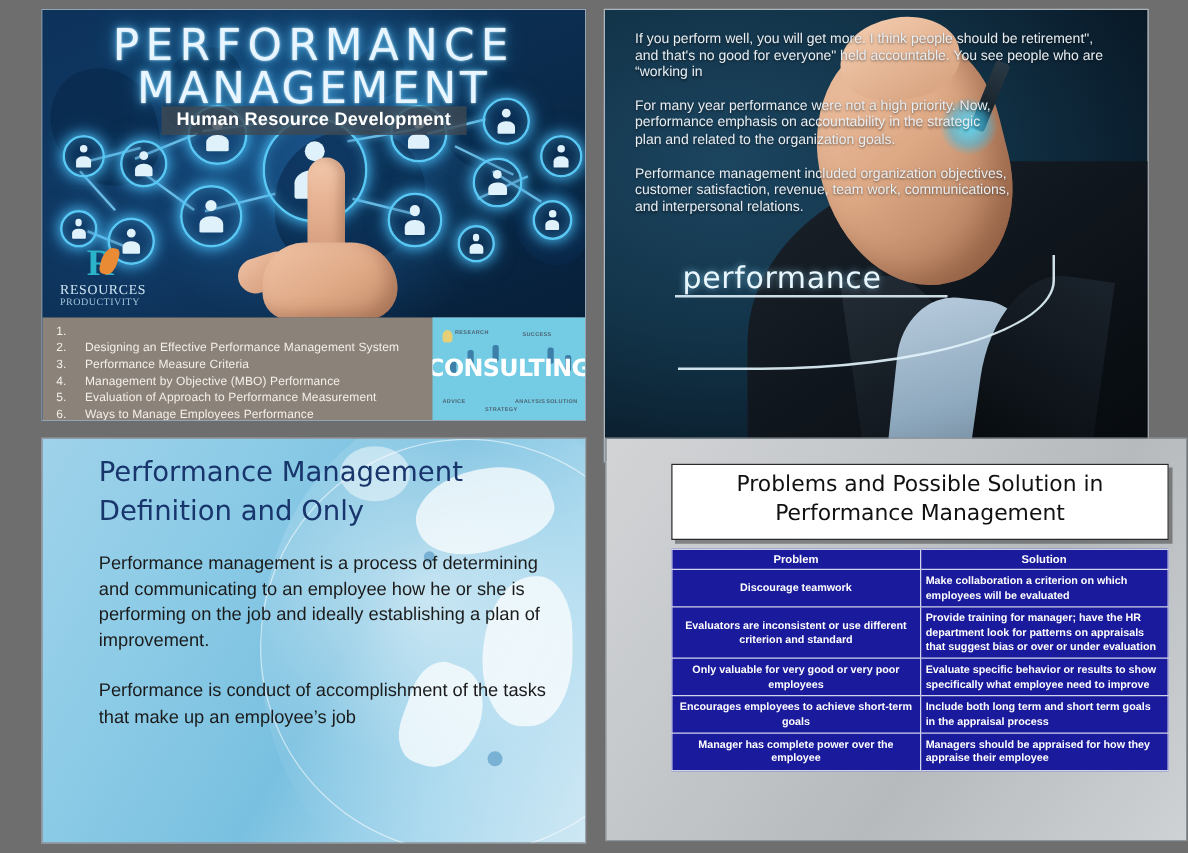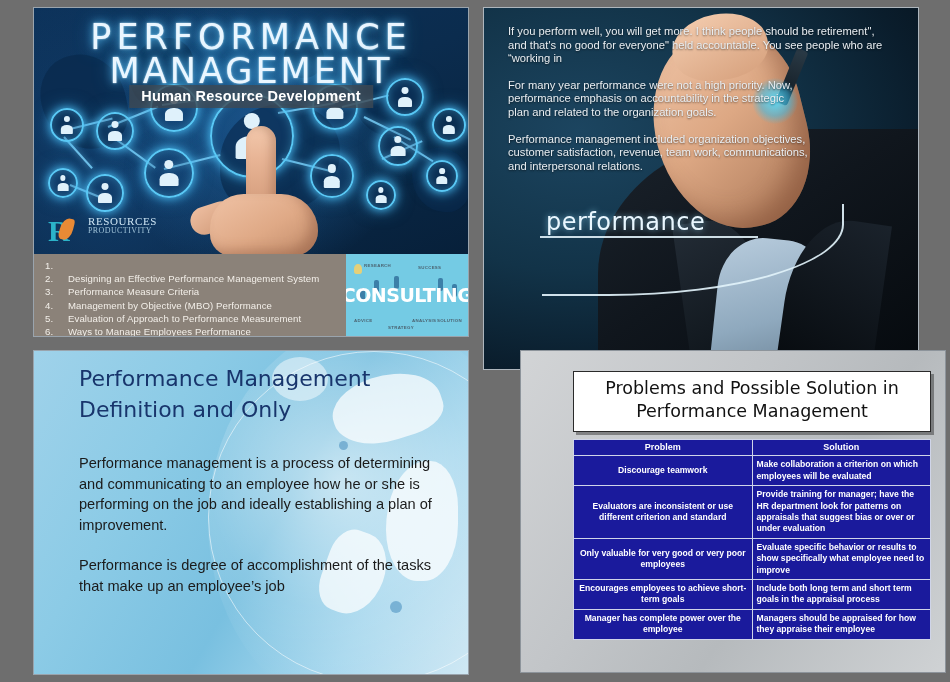--- a/index.html
+++ b/index.html
@@ -79,21 +79,21 @@
     box-shadow:inset -5px 0 8px rgba(130,80,55,.35);}
   .palm{position:absolute;left:176px;top:186px;width:108px;height:62px;
     border-radius:40px 44px 30px 26px;
     background:linear-gradient(150deg,#f0c3a6 0%,#dfa986 55%,#c08a68 100%);
     box-shadow:inset -8px -6px 12px rgba(120,70,48,.35);}
   .thumb{position:absolute;left:156px;top:196px;width:46px;height:28px;
     border-radius:20px;background:linear-gradient(160deg,#eebfa2,#d19a78);
     transform:rotate(-18deg);}
 
   
-  .logo{position:absolute;left:14px;bottom:8px;z-index:7;display:flex;align-items:flex-start;gap:14px;}
+  .logo{position:absolute;left:14px;bottom:8px;z-index:7;display:flex;align-items:center;gap:1px;flex-direction:column;}
   .logo .rmark{position:relative;width:26px;height:30px;}
   .logo .rmark .r{position:absolute;left:0;top:0;font-family:"Liberation Serif",serif;
     font-size:30px;line-height:30px;font-weight:bold;color:#2bb3c9;}
   .logo .rmark .swoosh{position:absolute;left:12px;top:2px;width:13px;height:22px;
     background:#e98a35;border-radius:60% 20% 55% 25%;transform:rotate(14deg);}
   .logo .ltext{line-height:1.0;}
   .logo .l1{font-family:"Liberation Serif",serif;font-size:11px;letter-spacing:.6px;color:#cfe6f5;display:block;}
   .logo .l2{font-family:"Liberation Serif",serif;font-size:8px;letter-spacing:.4px;color:#9fc2d8;display:block;}
 
   
@@ -195,28 +195,27 @@
   #slide3 .s3title{
     position:absolute;left:45px;top:12px;right:20px;z-index:4;
     color:#18356c;font-family:"DejaVu Sans",sans-serif;
     font-size:22px;line-height:31px;font-weight:400;
   }
   #slide3 .s3body{
     position:absolute;left:45px;top:90px;right:22px;z-index:4;
     color:#1b1b1b;font-family:"Liberation Sans",sans-serif;
     font-size:14.6px;line-height:20.5px;
   }
-  #slide3 .s3body p{margin:12px 0 20px 0;}
+  #slide3 .s3body p{margin:0 0 20px 0;}
 
   
   #slide4{
-    left:484px;top:350px;width:426px;height:323px;
+    left:484px;top:350px;width:466px;height:323px;
     border:1px solid #8d949b;
     background:linear-gradient(125deg,#d2d4d6 0%,#c2c5c8 38%,#b6babd 62%,#cfd2d4 100%);
-    margin-left:36px;
   }
   #slide4 .s4title{
     position:absolute;left:52px;top:20px;right:14px;
     background:#ffffff;border:1px solid #2a2a2a;
     box-shadow:3px 3px 0 rgba(40,40,40,.45);
     text-align:center;padding:5px 6px 8px;
     font-family:"DejaVu Sans",sans-serif;font-size:17.5px;line-height:23px;color:#111;
   }
   #slide4 .tblwrap{position:absolute;left:52px;top:88px;right:14px;bottom:8px;}
   #slide4 table{border-collapse:collapse;width:100%;table-layout:fixed;
@@ -405,21 +404,21 @@
     <span class="gland gl3"></span>
     <span class="gdot" style="right:120px;top:90px;width:9px;height:9px;"></span>
     <span class="gdot" style="right:66px;top:250px;width:12px;height:12px;"></span>
 
     <div class="s3title">
       <div>Performance Management</div>
       <div>Definition and Only</div>
     </div>
     <div class="s3body">
       <p>Performance management is a process of determining and communicating to an employee how he or she is performing on the job and ideally establishing a plan of improvement.</p>
-      <p>Performance  is degree of accomplishment of the tasks that make up an employee’s job</p>
+      <p>Performance  is conduct of accomplishment of the tasks that make up an employee’s job</p>
     </div>
   </div>
 
   <div class="slide" id="slide4">
     <div class="s4title">
       <div>Problems and Possible Solution in</div>
       <div>Performance Management</div>
     </div>
     <div class="tblwrap">
       <table>

